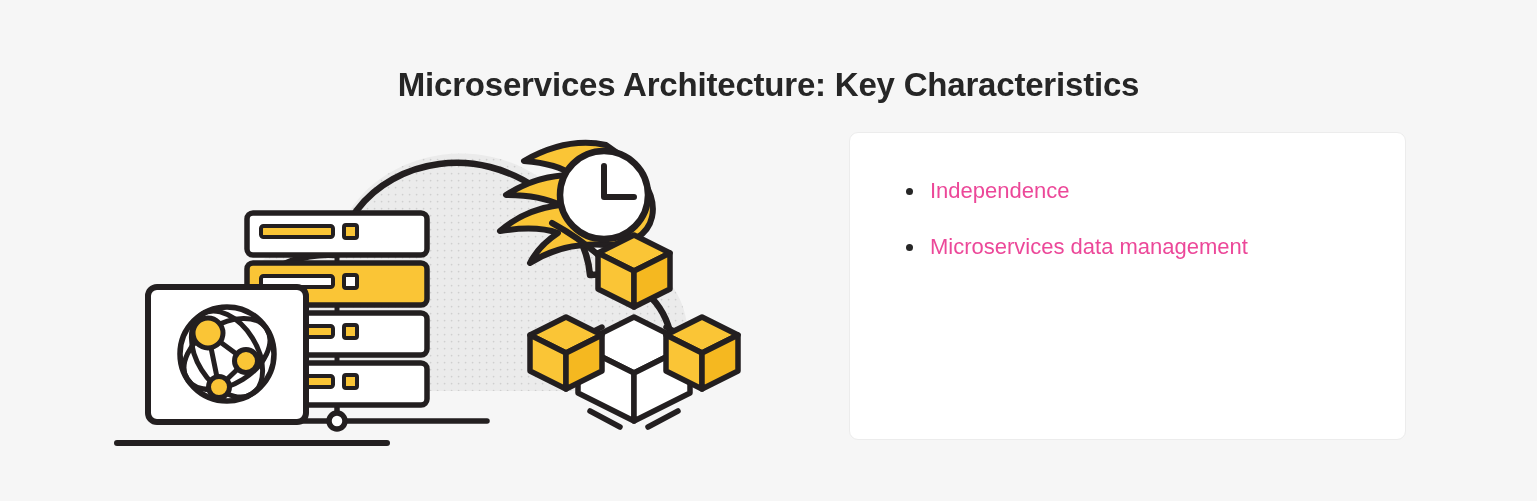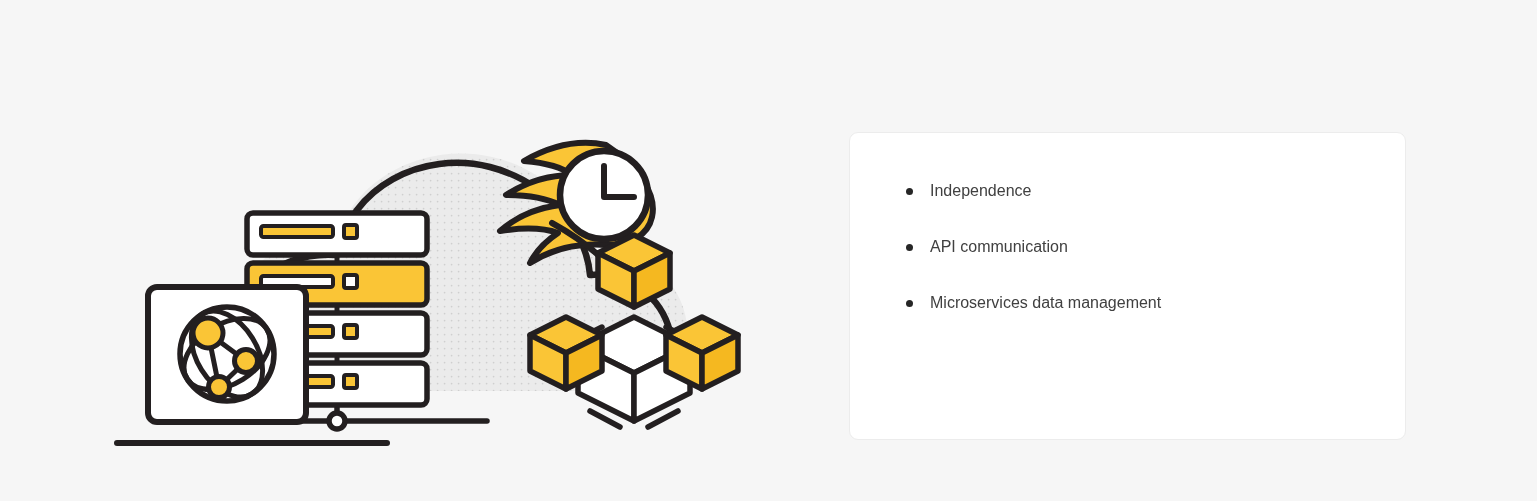--- a/index.html
+++ b/index.html
@@ -57,40 +57,41 @@
     list-style: none;
     margin: 0;
     padding: 30px 0 0 0;
   }
   .char-item {
     position: relative;
     margin: 0 0 0 50px;
     padding: 0 0 0 30px;
     height: 56px;
     line-height: 56px;
-    font-size: 16px;
-    color: #404040;
+    font-size: 22px;
+    color: #ec4899;
     white-space: nowrap;
   }
   .char-item .bullet {
     position: absolute;
     left: 6px;
     top: 50%;
     width: 7px;
     height: 7px;
     margin-top: -3px;
     border-radius: 50%;
     background: #262626;
   }
 </style>
 </head>
 <body>
 
 <div class="page">
 
+  <h1 class="page-title">Microservices Architecture: Key Characteristics</h1>
 
   <div class="illustration">
     <svg width="680" height="380" viewBox="0 0 680 380" xmlns="http://www.w3.org/2000/svg">
       <defs>
         <pattern id="dots" width="7" height="7" patternUnits="userSpaceOnUse">
           <circle cx="1.6" cy="1.6" r="0.85" fill="#cfcfcf"></circle>
         </pattern>
         <clipPath id="cloudclip">
           <path d="M135 235
                    C135 175, 185 132, 240 135
@@ -233,22 +234,18 @@
   </div>
 
   <div class="char-card">
     <ul class="char-list">
       <li class="char-item">
         <span class="bullet"></span>
         <span>Independence</span>
       </li>
       <li class="char-item">
         <span class="bullet"></span>
-        <span>API communication</span>
-      </li>
-      <li class="char-item">
-        <span class="bullet"></span>
         <span>Microservices data management</span>
       </li>
     </ul>
   </div>
 
 </div>
 
 </body></html>

